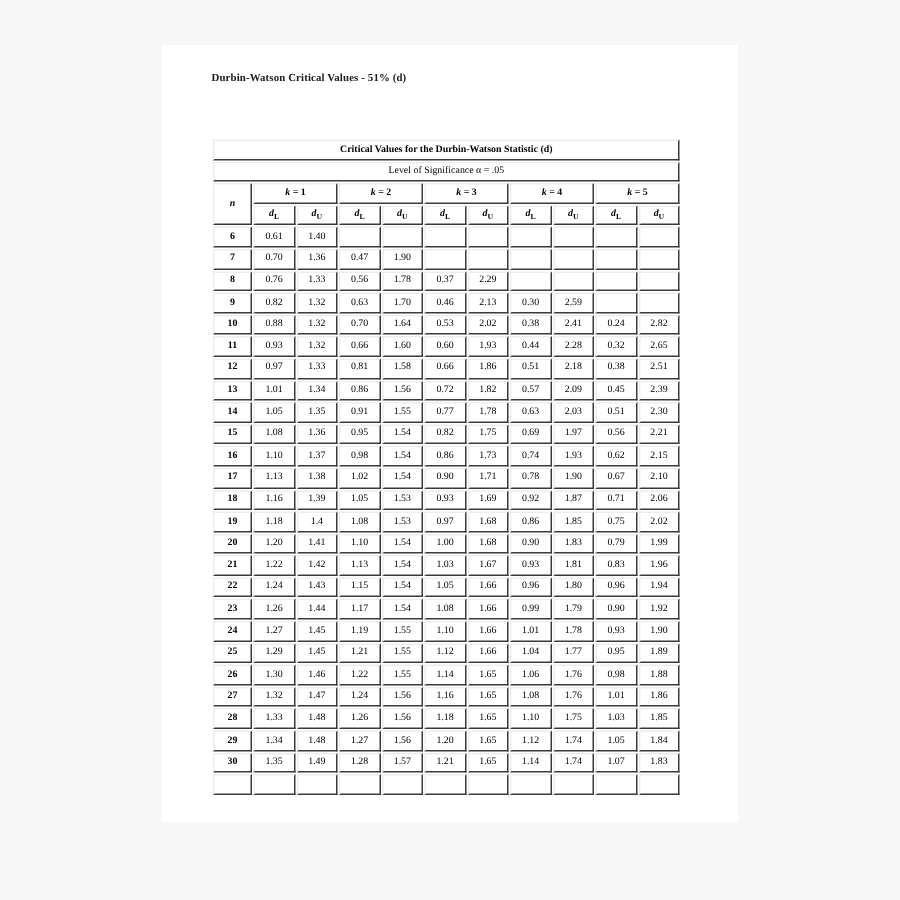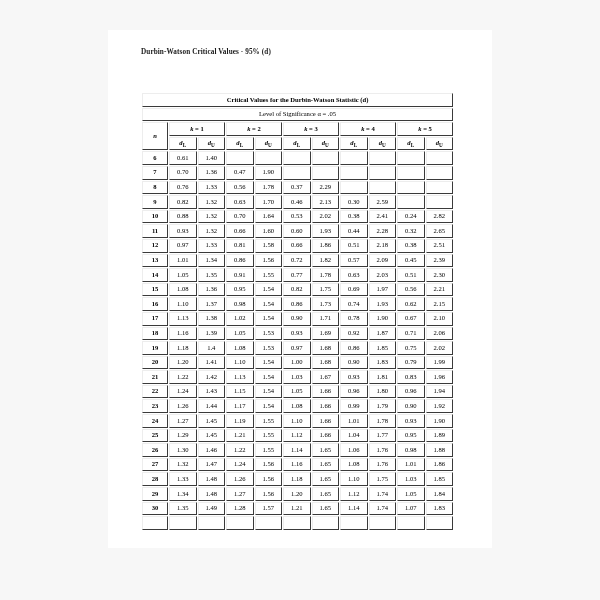--- a/index.html
+++ b/index.html
@@ -102,21 +102,21 @@
     font-weight: bold;
   }
   col.cn { width: 26px; }
   col.cd { width: 27.5px; }
 </style>
 </head>
 <body>
 
 <div id="page">
 
-  <div id="doc-title">Durbin-Watson Critical Values - 95% (d)</div>
+  <div id="doc-title">Durbin-Watson Critical Values - 51% (d)</div>
 
   <div id="tablewrap">
     <table class="dw">
       <colgroup>
         <col class="cn">
           <col class="cd">
           <col class="cd">
           <col class="cd">
           <col class="cd">
         <col class="cd">

